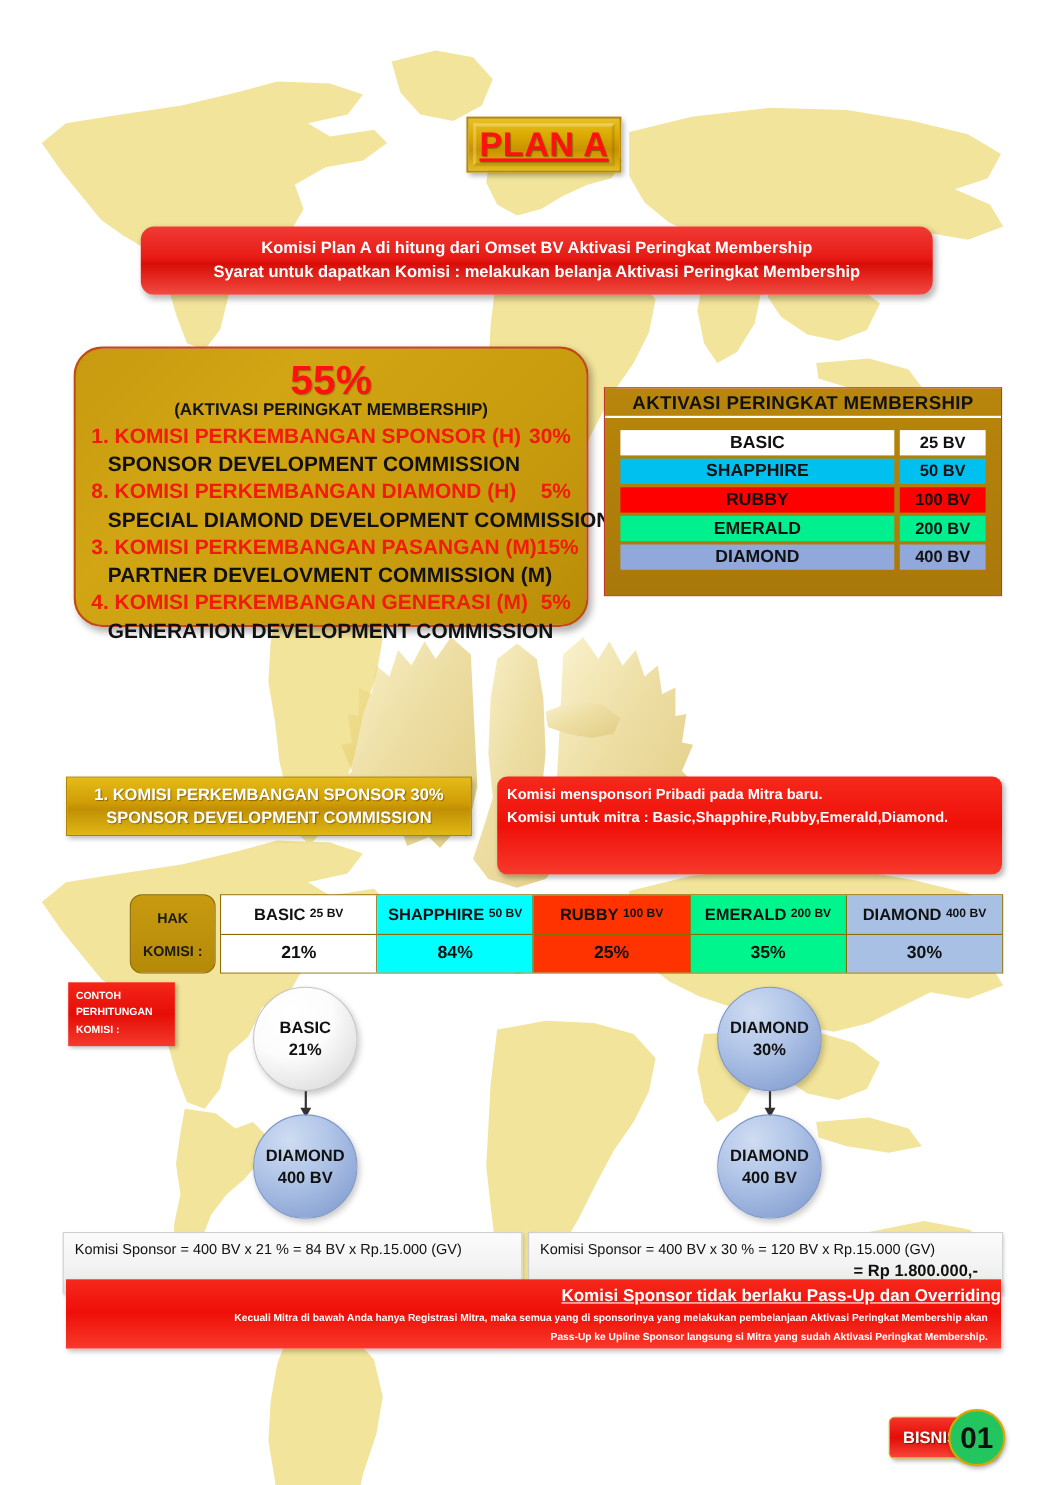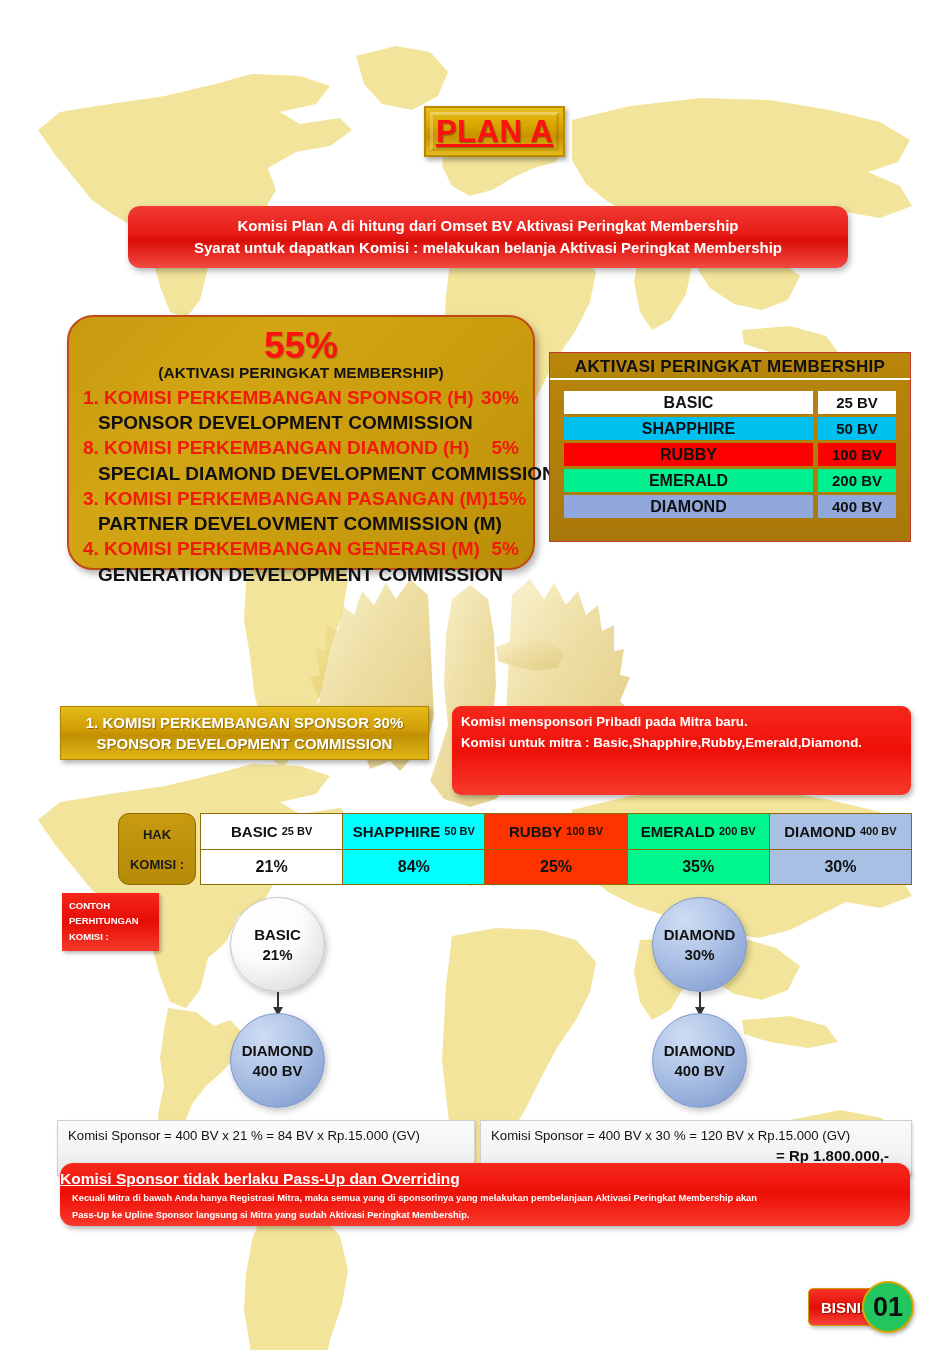--- a/index.html
+++ b/index.html
@@ -198,21 +198,21 @@
   }
   .f-left{ left:57px; width:418px; }
   .f-right{ left:480px; width:432px; }
   .formula .res{ text-align:right; font-weight:bold; font-size:15px; padding-right:12px; }
 
   
   .footer-red{
     position:absolute; left:60px; top:1163px; width:850px; height:63px;
     background:linear-gradient(180deg,#f6281c 0%,#ee0f07 48%,#f8392b 100%);
     box-shadow:2px 3px 5px rgba(0,0,0,.28);
-    color:#fff; text-align:left; padding-top:5px;border-radius:13px;
+    color:#fff; text-align:right; padding-top:5px;
   }
   .footer-red .fh{
     font-size:15.5px; font-weight:bold; text-decoration:underline;
     line-height:1.45;
   }
   .footer-red .fb{ font-size:9.3px; font-weight:bold; line-height:1.72; padding:1px 12px 0 12px;}
 
   
   .bisnis{
     position:absolute; left:808px; top:1288px; width:97px; height:38px;

